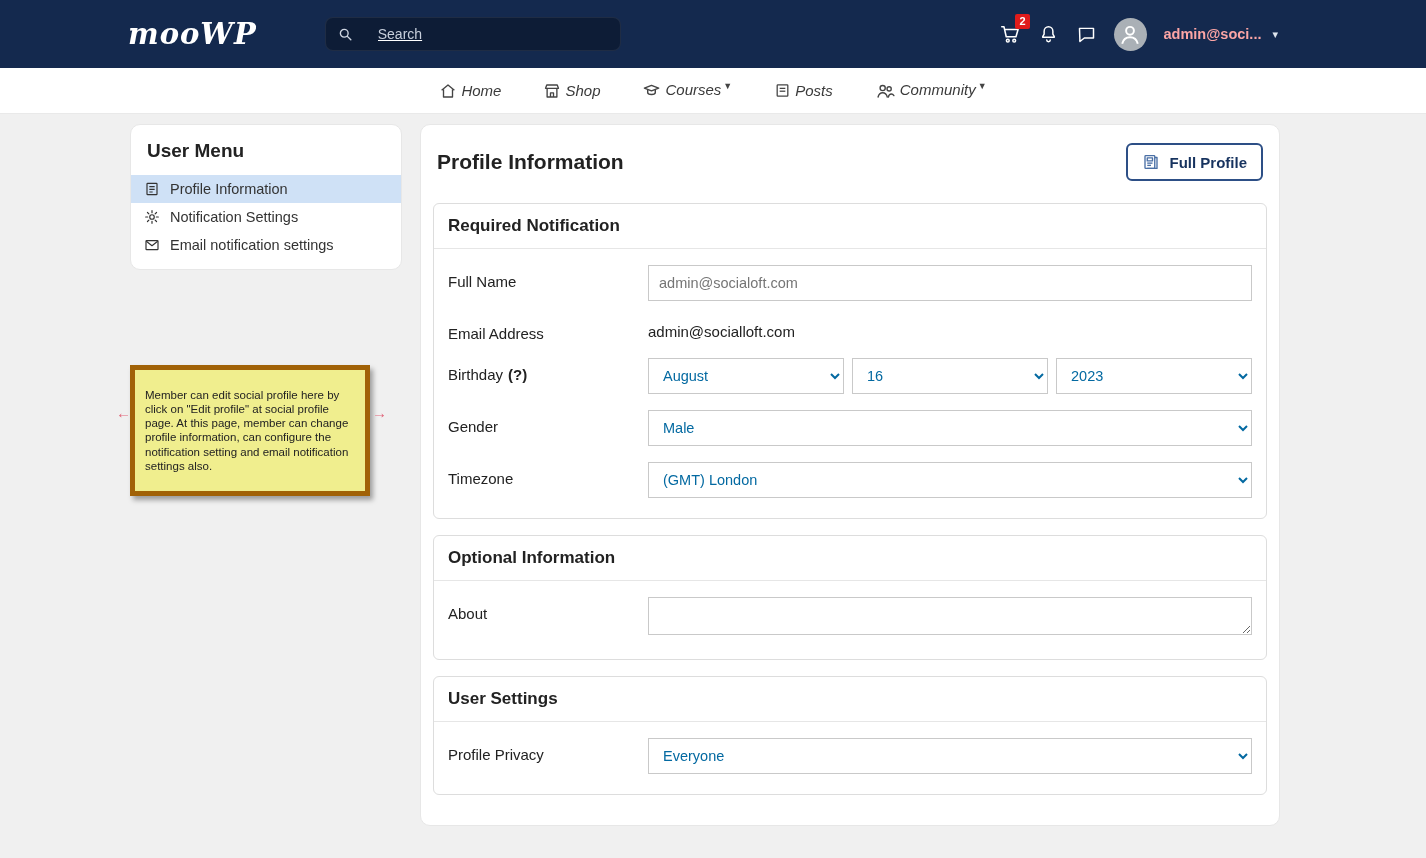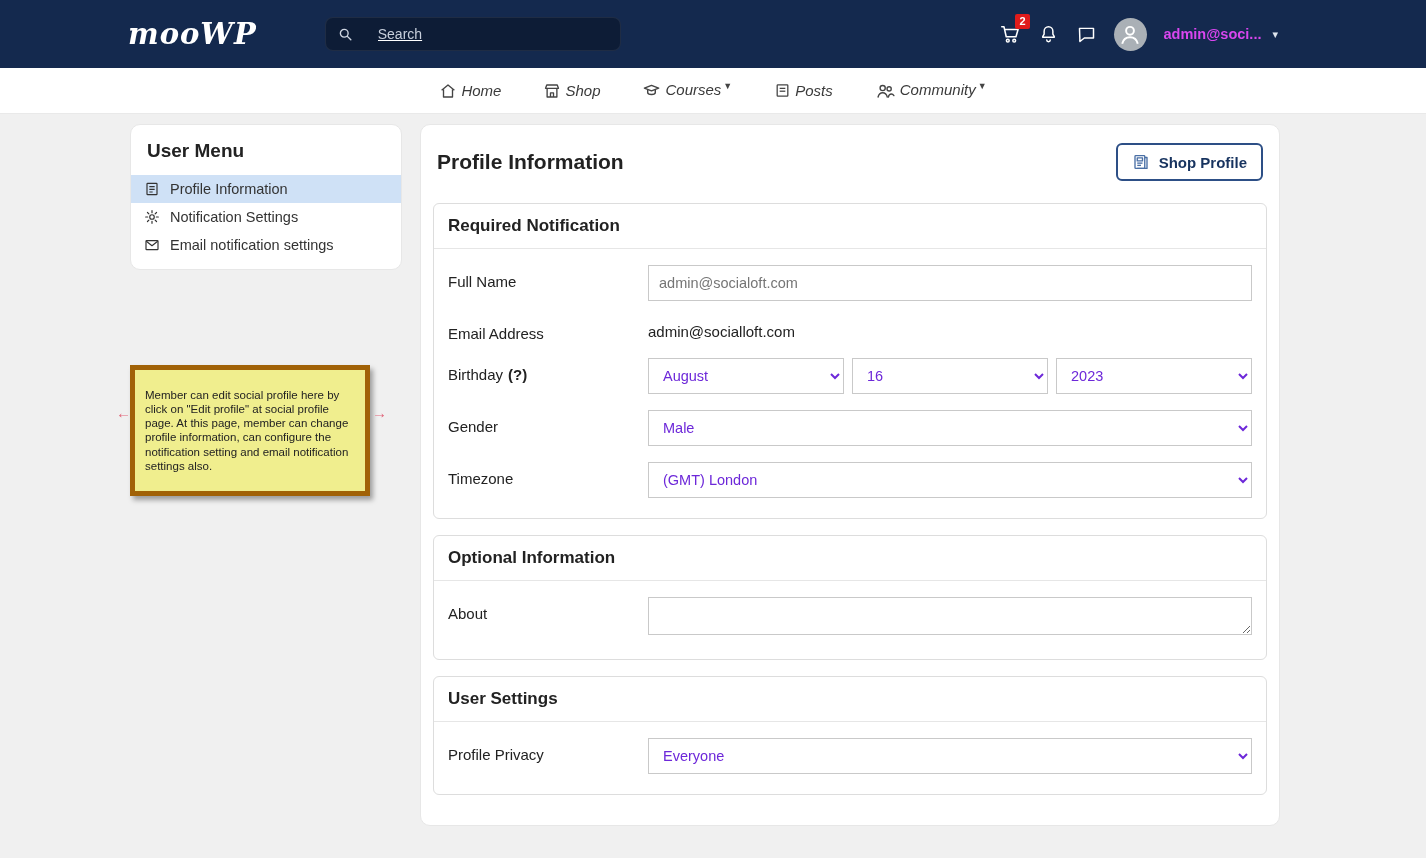--- a/index.html
+++ b/index.html
@@ -71,21 +71,21 @@
     min-width: 14px;
     text-align: center;
   }
   .avatar {
     width: 33px; height: 33px;
     border-radius: 50%;
     background: #aab0b6;
     display: flex; align-items: center; justify-content: center;
     overflow: hidden;
   }
-  .user-label { font-size: 14.5px; font-weight: bold; color: #d946ef; }
+  .user-label { font-size: 14.5px; font-weight: bold; color: #fca5a5; }
   .chev { font-size: 11px; color: #dfe5ee; margin-left: -6px; }
 
   
   .mainnav {
     height: 46px;
     background: #fff;
     display: flex;
     align-items: center;
     justify-content: center;
     gap: 42px;
@@ -202,21 +202,21 @@
     padding-top: 8px;
   }
   .fctrl { flex: 1; min-width: 0; }
   .fctrl input[type=text], .fctrl select, .fctrl textarea {
     width: 100%;
     height: 36px;
     border: 1px solid #c9c9c9;
     border-radius: 0;
     padding: 0 10px;
     font-size: 14.5px;
-    color: #6d28d9;
+    color: #0369a1;
     background: #fff;
     font-family: "Liberation Sans", sans-serif;
     outline: none;
   }
   .fctrl textarea { height: 38px; padding: 8px 10px; resize: both; }
   .static-val { font-size: 15px; color: #222; padding-top: 6px; }
   .sel-row { display: flex; gap: 8px; }
   .sel-row select { flex: 1; }
   .hint {
     font-style: italic;
@@ -369,21 +369,21 @@
       <button class="btn">
         <span>
             <svg width="18" height="18" viewBox="0 0 24 24" fill="none" stroke="#4a6fa5" stroke-width="1.8" stroke-linejoin="round">
               <rect x="4" y="3.5" width="13" height="17" rx="1"></rect>
               <rect x="7" y="6.5" width="7" height="4"></rect>
               <line x1="7" y1="13.5" x2="14" y2="13.5"></line>
               <line x1="7" y1="16.5" x2="12" y2="16.5"></line>
               <path d="M17 6h3v14.5H7"></path>
             </svg>
           </span>
-        <span>Shop Profile</span>
+        <span>Full Profile</span>
       </button>
     </div>
 
     <div class="section-box">
       <div class="section-title">Required Notification</div>
 
       <div class="frow">
         <div class="flabel">Full Name</div>
         <div class="fctrl">
           <input type="text" placeholder="admin@socialoft.com" style="">

